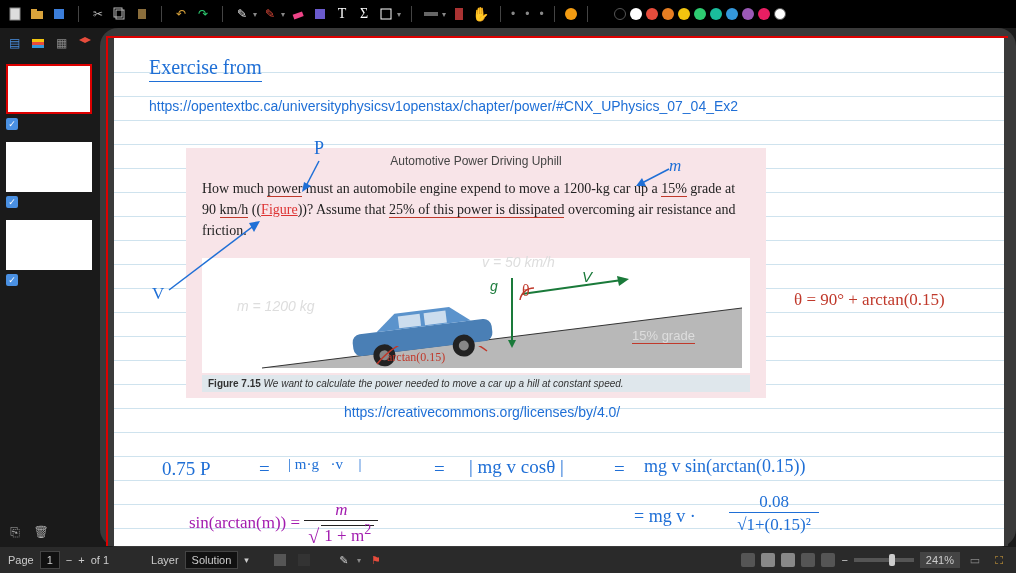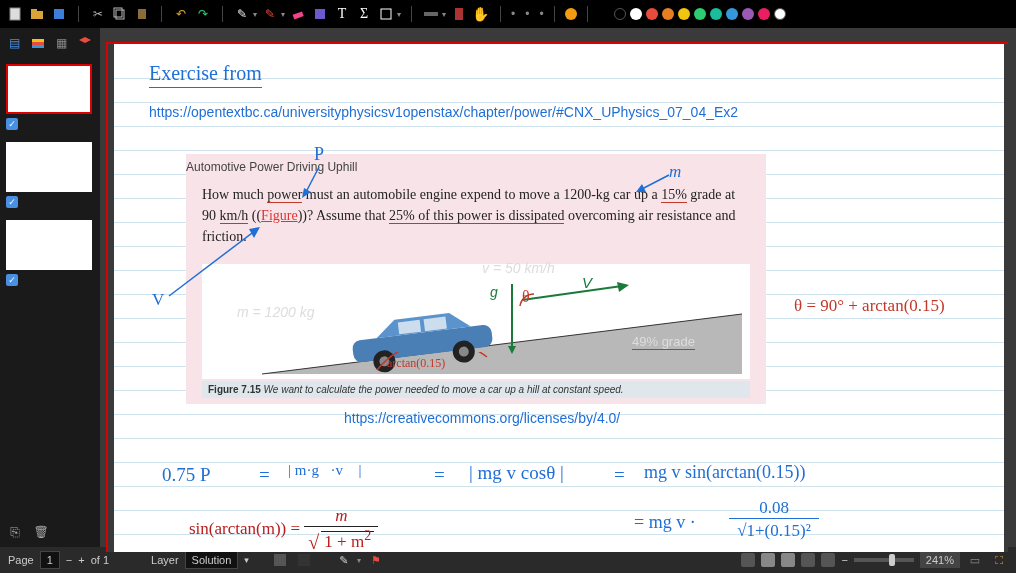--- a/index.html
+++ b/index.html
@@ -16,44 +16,44 @@
   
   .main { display:flex; height:519px; }
   .sidebar { width:100px; background:#1a1a1a; padding:6px; display:flex; flex-direction:column; gap:12px; overflow:hidden; }
   .sb-tabs { display:flex; gap:6px; height:18px; }
   .sb-tab { width:18px; height:18px; display:flex; align-items:center; justify-content:center; }
   .thumb-wrap { display:flex; flex-direction:column; gap:4px; }
   .thumb { width:86px; height:50px; background:#fff; border:2px solid transparent; }
   .thumb.active { border-color:#d00; }
   .check { width:12px; height:12px; background:#4a90e2; color:#fff; font-size:9px; display:flex; align-items:center; justify-content:center; border-radius:2px; }
 
-  .canvas-wrap { flex:1; background:#3a3a3a; padding:14px 0 0 6px; position:relative; }
+  .canvas-wrap { flex:1; background:#3a3a3a; padding:8px 0 0 6px; position:relative;border-radius:18px; }
   .canvas-inner { width:902px; height:510px; background:#3a3a3a; position:relative; overflow:hidden; border-left:2px solid #d00; border-top:2px solid #d00; }
   .page { position:absolute; left:6px; top:0; width:890px; height:510px; background:#fff; }
 
   
   .lines { position:absolute; inset:0; }
   .hline { position:absolute; left:0; right:0; height:1px; background:#cfe3ee; }
 
   
   .txt { position:absolute; white-space:nowrap; }
   .blue-hand { color:#1f6fd6; font-family:'Segoe Script','Comic Sans MS',cursive; }
   .red-hand { color:#c0392b; font-family:'Segoe Script','Comic Sans MS',cursive; }
   .link { color:#1f6fd6; font-family:Arial,sans-serif; font-size:14px; }
 
   .problem-box { position:absolute; left:72px; top:110px; width:580px; height:250px; background:#f8e4e8; }
-  .pb-title { font-size:12px; padding-top:6px; color:#444; }
+  .pb-title { text-align:center; font-size:12px; padding-top:6px; color:#444; }
   .pb-text { font-size:14px; color:#222; padding:10px 16px 4px 16px; line-height:1.5; font-family:'Times New Roman',serif; }
   .ul { border-bottom:1px solid #c0392b; }
   .figlink { color:#d33; text-decoration:underline; }
   .figwhite { position:absolute; left:16px; top:110px; width:548px; height:115px; background:#fff; }
   .figcap { position:absolute; left:16px; bottom:6px; width:548px; background:#dfe7ec; font-size:10px; font-style:italic; padding:3px 6px; color:#333; }
   .figcap b { font-style:normal; }
 
-  .formula-box { position:absolute; font-family:'Times New Roman',serif; color:#b91c1c; font-size:17px; }
+  .formula-box { position:absolute; font-family:'Times New Roman',serif; color:#a21caf; font-size:17px; }
   .frac { display:inline-block; text-align:center; vertical-align:middle; }
   .frac .num { display:block; border-bottom:1px solid #222; padding:0 4px; }
   .frac .den { display:block; padding:0 4px; }
   .sqrt { border-top:1px solid #222; padding:0 3px; margin-left:2px; }
   .radical { font-size:20px; vertical-align:-2px; }
 
   
   .bottombar { height:26px; background:#2a2a2a; display:flex; align-items:center; padding:0 8px; font-size:11px; color:#ccc; gap:6px; }
   .bb-box { background:#111; padding:2px 6px; border:1px solid #444; }
   .bb-spacer { flex:1; }
@@ -247,21 +247,21 @@
             <span>How much </span><span class="ul">power</span><span> must an automobile engine expend to move a 1200-kg car up a </span><span class="ul">15%</span><span> grade at 90 </span><span class="ul">km/h</span><span> ((</span><span class="figlink">Figure</span><span>))? Assume that </span><span class="ul">25% of this power is dissipated</span><span> overcoming air resistance and friction.</span>
           </div>
           <div class="figwhite">
 
             <svg width="548" height="115" style="position:absolute;left:0;top:0">
               <polygon points="60,110 540,50 540,110" fill="#b8b8b8"></polygon>
               <line x1="60" y1="110" x2="540" y2="50" stroke="#333" stroke-width="1"></line>
             </svg>
             <div class="txt" style="left:280px;top:-4px;font-style:italic;font-size:14px">v = 50 km/h</div>
             <div class="txt" style="left:35px;top:40px;font-style:italic;font-size:14px">m = 1200 kg</div>
-            <div class="txt" style="left:430px;top:70px;font-size:13px;border-bottom:1px solid #c0392b">49% grade</div>
+            <div class="txt" style="left:430px;top:70px;font-size:13px;border-bottom:1px solid #c0392b">15% grade</div>
 
             <svg class="car" style="left:140px;top:40px" width="170" height="70">
               <g transform="rotate(-7 85 35)">
               <rect x="10" y="28" width="140" height="22" rx="8" fill="#4a7fb5"></rect>
               <path d="M35 28 L55 12 L110 12 L130 28 Z" fill="#5b93cc"></path>
               <rect x="58" y="15" width="22" height="12" fill="#cde"></rect>
               <rect x="84" y="15" width="22" height="12" fill="#cde"></rect>
               <circle cx="40" cy="52" r="11" fill="#222"></circle>
                   <circle cx="40" cy="52" r="5" fill="#888"></circle>
               <circle cx="120" cy="52" r="11" fill="#222"></circle>

